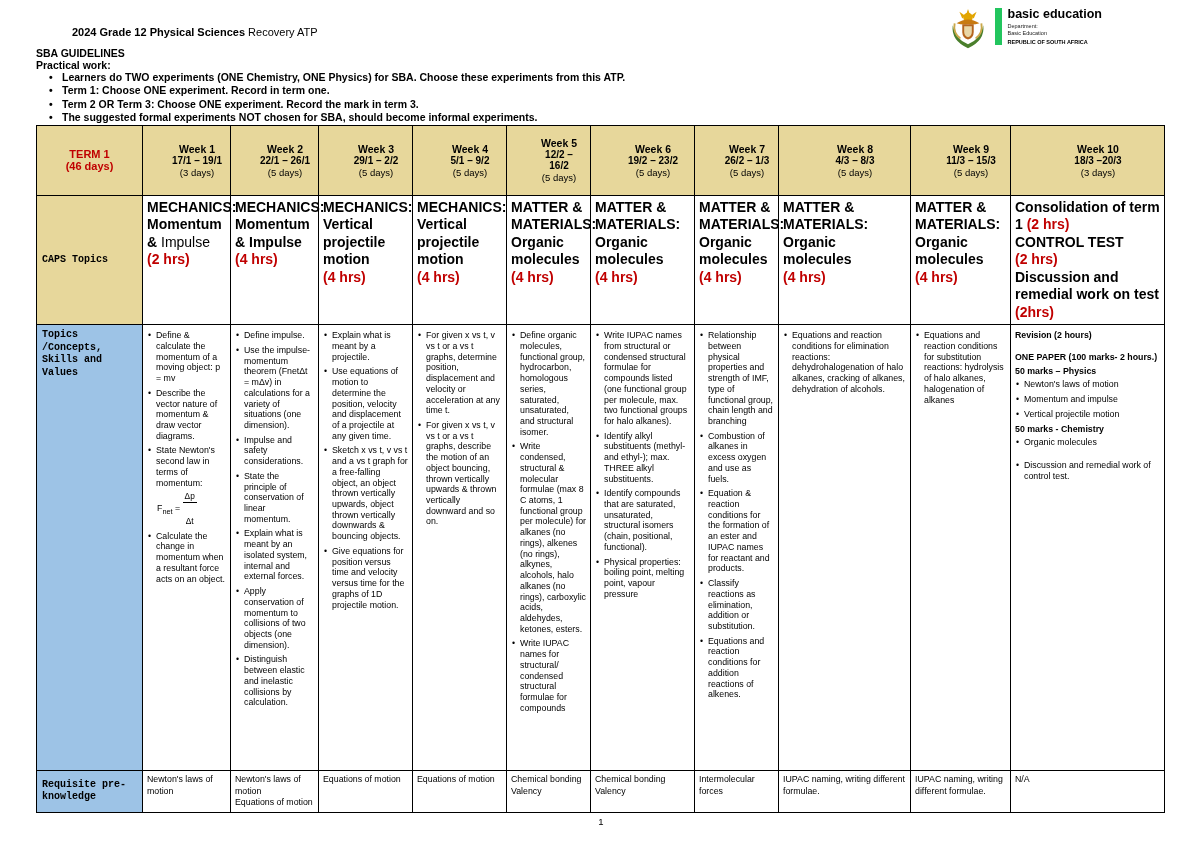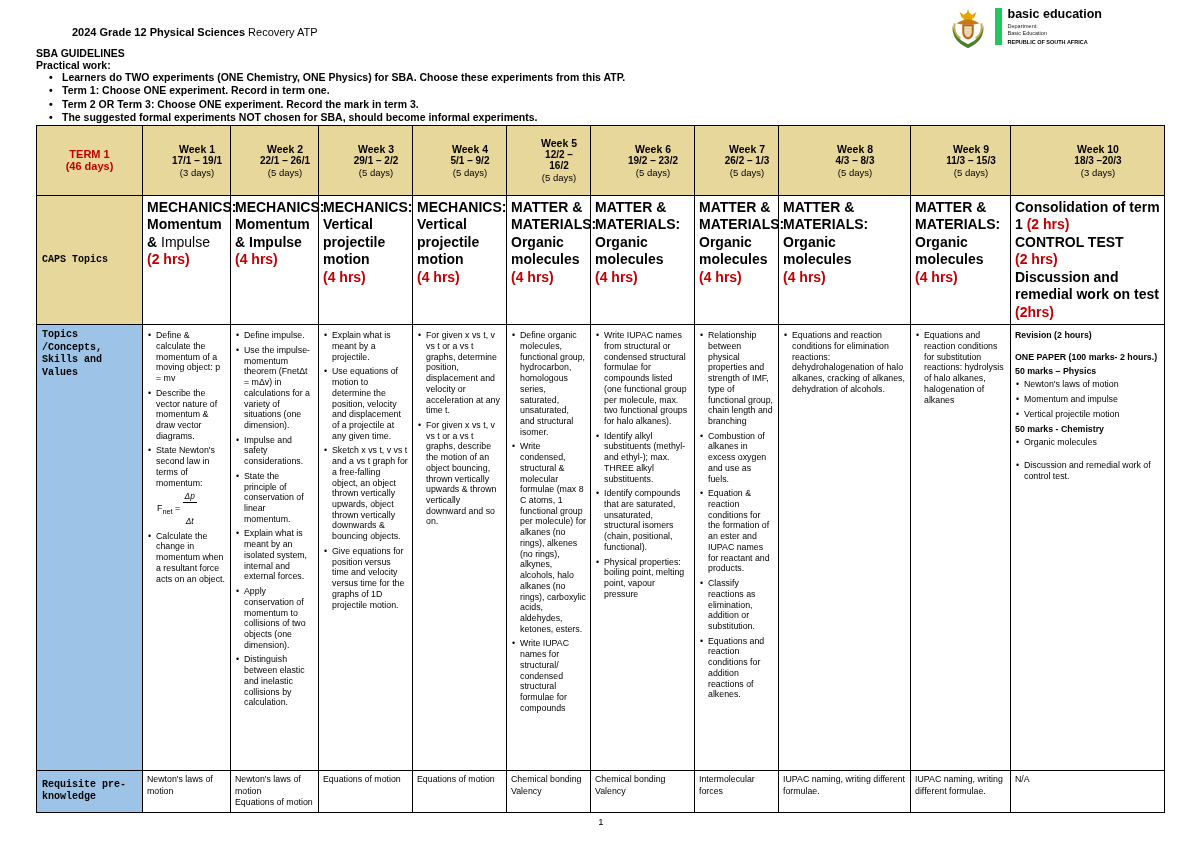--- a/index.html
+++ b/index.html
@@ -44,21 +44,21 @@
   .red { color:var(--red); }
 
   .topics-cell { font-size:8.8px; line-height:1.22; height:446px; padding:5px 4px; }
   .t-bullet { position:relative; padding-left:9px; margin:0 0 4px 0; }
   .t-bullet::before { content:"\2022"; position:absolute; left:1px; }
   .t-text { margin:0 0 3px 0; }
   .bold { font-weight:bold; }
   .gap { height:8px; }
 
   .formula { margin:1px 0 5px 10px; font-size:8.8px; }
-  .frac { display:inline-block; text-align:center; vertical-align:middle; line-height:1.05; font-size:8.3px;font-style:italic; }
+  .frac { display:inline-block; text-align:center; vertical-align:middle; line-height:1.05; font-size:8.3px; }
   .frac .num { display:block; border-bottom:1px solid #000; padding:0 2px 1px; }
   .frac .den { display:block; padding-top:14px; }
 
   .pre-cell { font-size:8.8px; line-height:1.3; height:40px; }
 
   .page-num { text-align:center; font-size:9.5px; margin-top:3px; }
 </style>
 </head>
 <body>
 

